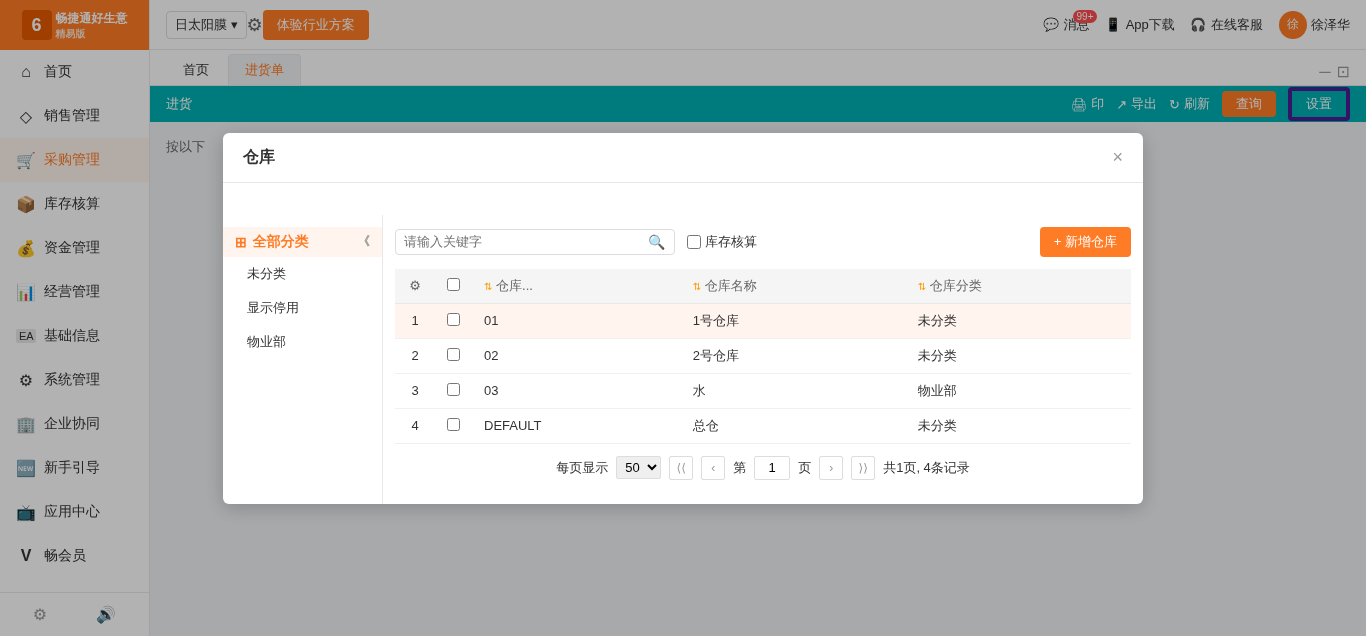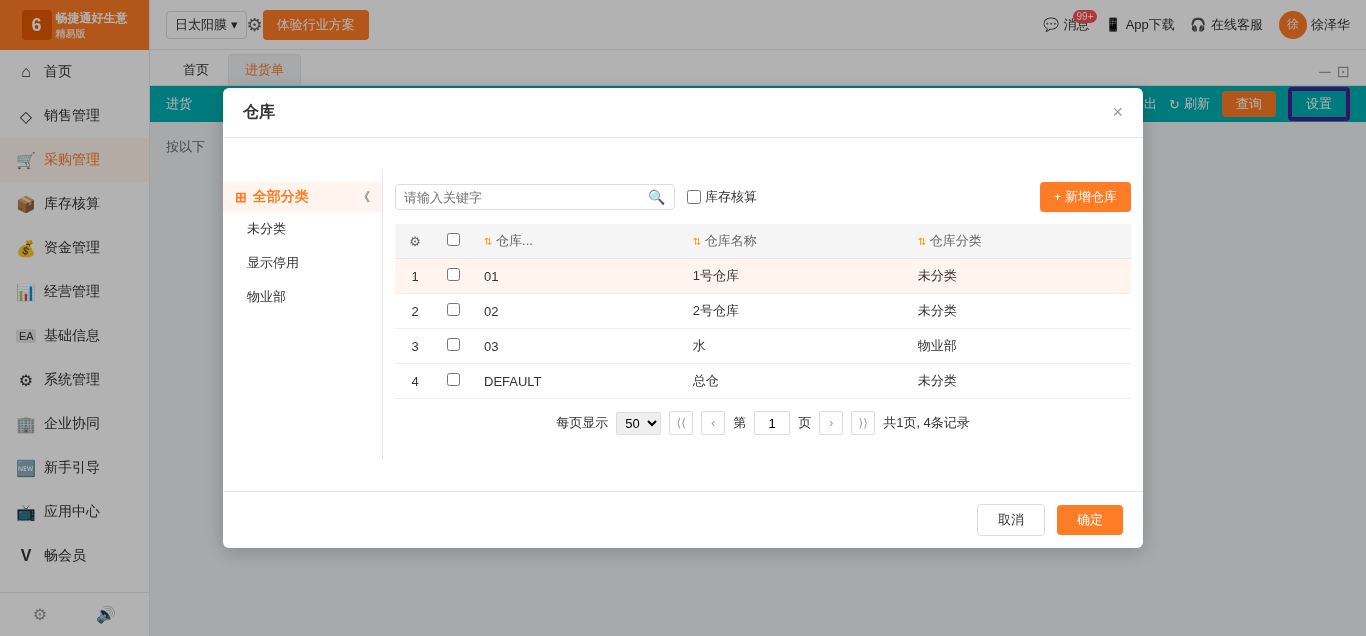--- a/index.html
+++ b/index.html
@@ -453,18 +453,14 @@
           <span>第</span>
           <input type="text" class="page-input" value="1" style="">
           <span>页</span>
           <div class="page-btn">›</div>
           <div class="page-btn">⟩⟩</div>
           <span>共1页, 4条记录</span>
         </div>
       </div>
     </div>
 
-    <div class="modal-footer">
-      <button class="btn-cancel">取消</button>
-      <button class="btn-confirm">确定</button>
-    </div>
   </div>
 </div>
 
 </body></html>

